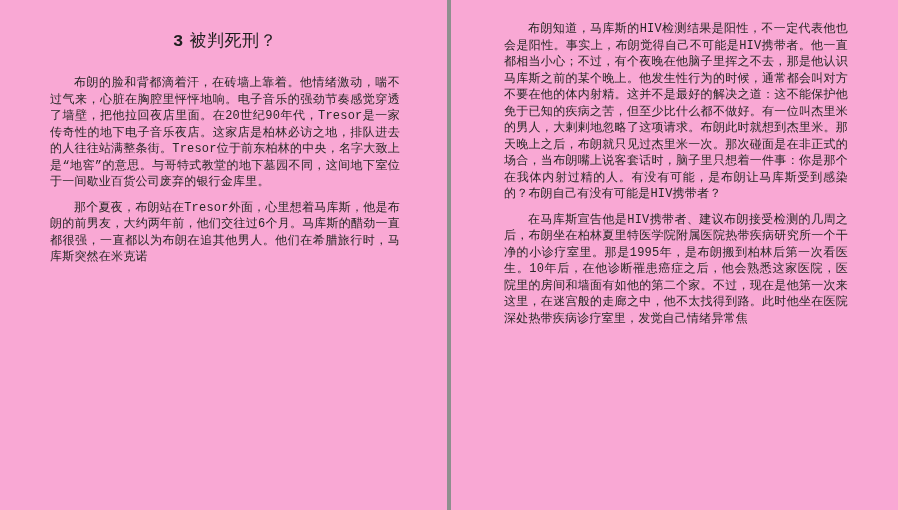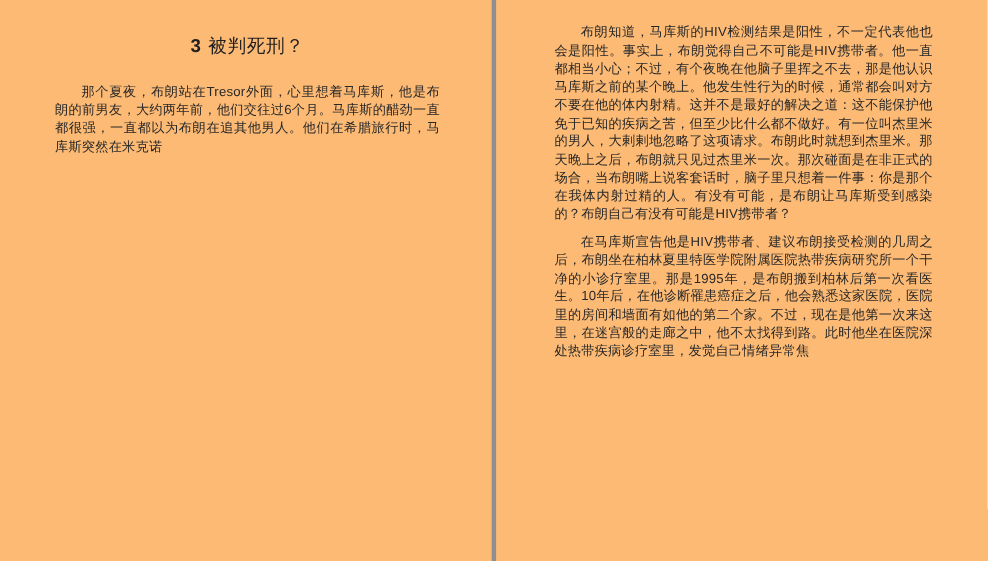--- a/index.html
+++ b/index.html
@@ -4,23 +4,23 @@
 <style>
   html, body {
     margin: 0;
     padding: 0;
     background: #ffffff;
   }
   .reader {
     position: relative;
     width: 898px;
     height: 510px;
-    background: #fdba74;
+    background: #f9a8d4;
     overflow: hidden;
-    font-family: Liberation Sans, sans-serif;
+    font-family: Liberation Mono, monospace;
     color: #282828;
   }
   .page {
     position: absolute;
     top: 0;
     box-sizing: border-box;
     height: 510px;
     overflow: hidden;
   }
   .page-left {
@@ -70,20 +70,21 @@
     margin-bottom: 0;
   }
 </style>
 </head>
 <body>
 
 <div class="reader">
 
   <div class="page page-left">
     <h2 class="chapter-heading"><span class="chapter-num">3</span><span class="chapter-title">被判死刑？</span></h2>
+    <p class="para">布朗的脸和背都滴着汗，在砖墙上靠着。他情绪激动，喘不过气来，心脏在胸腔里怦怦地响。电子音乐的强劲节奏感觉穿透了墙壁，把他拉回夜店里面。在20世纪90年代，Tresor是一家传奇性的地下电子音乐夜店。这家店是柏林必访之地，排队进去的人往往站满整条街。Tresor位于前东柏林的中央，名字大致上是“地窖”的意思。与哥特式教堂的地下墓园不同，这间地下室位于一间歇业百货公司废弃的银行金库里。</p>
     <p class="para">那个夏夜，布朗站在Tresor外面，心里想着马库斯，他是布朗的前男友，大约两年前，他们交往过6个月。马库斯的醋劲一直都很强，一直都以为布朗在追其他男人。他们在希腊旅行时，马库斯突然在米克诺</p>
   </div>
 
   <div class="page-divider"></div>
 
   <div class="page page-right">
     <p class="para">布朗知道，马库斯的HIV检测结果是阳性，不一定代表他也会是阳性。事实上，布朗觉得自己不可能是HIV携带者。他一直都相当小心；不过，有个夜晚在他脑子里挥之不去，那是他认识马库斯之前的某个晚上。他发生性行为的时候，通常都会叫对方不要在他的体内射精。这并不是最好的解决之道：这不能保护他免于已知的疾病之苦，但至少比什么都不做好。有一位叫杰里米的男人，大剌剌地忽略了这项请求。布朗此时就想到杰里米。那天晚上之后，布朗就只见过杰里米一次。那次碰面是在非正式的场合，当布朗嘴上说客套话时，脑子里只想着一件事：你是那个在我体内射过精的人。有没有可能，是布朗让马库斯受到感染的？布朗自己有没有可能是HIV携带者？</p>
     <p class="para">在马库斯宣告他是HIV携带者、建议布朗接受检测的几周之后，布朗坐在柏林夏里特医学院附属医院热带疾病研究所一个干净的小诊疗室里。那是1995年，是布朗搬到柏林后第一次看医生。10年后，在他诊断罹患癌症之后，他会熟悉这家医院，医院里的房间和墙面有如他的第二个家。不过，现在是他第一次来这里，在迷宫般的走廊之中，他不太找得到路。此时他坐在医院深处热带疾病诊疗室里，发觉自己情绪异常焦</p>
   </div>
 

